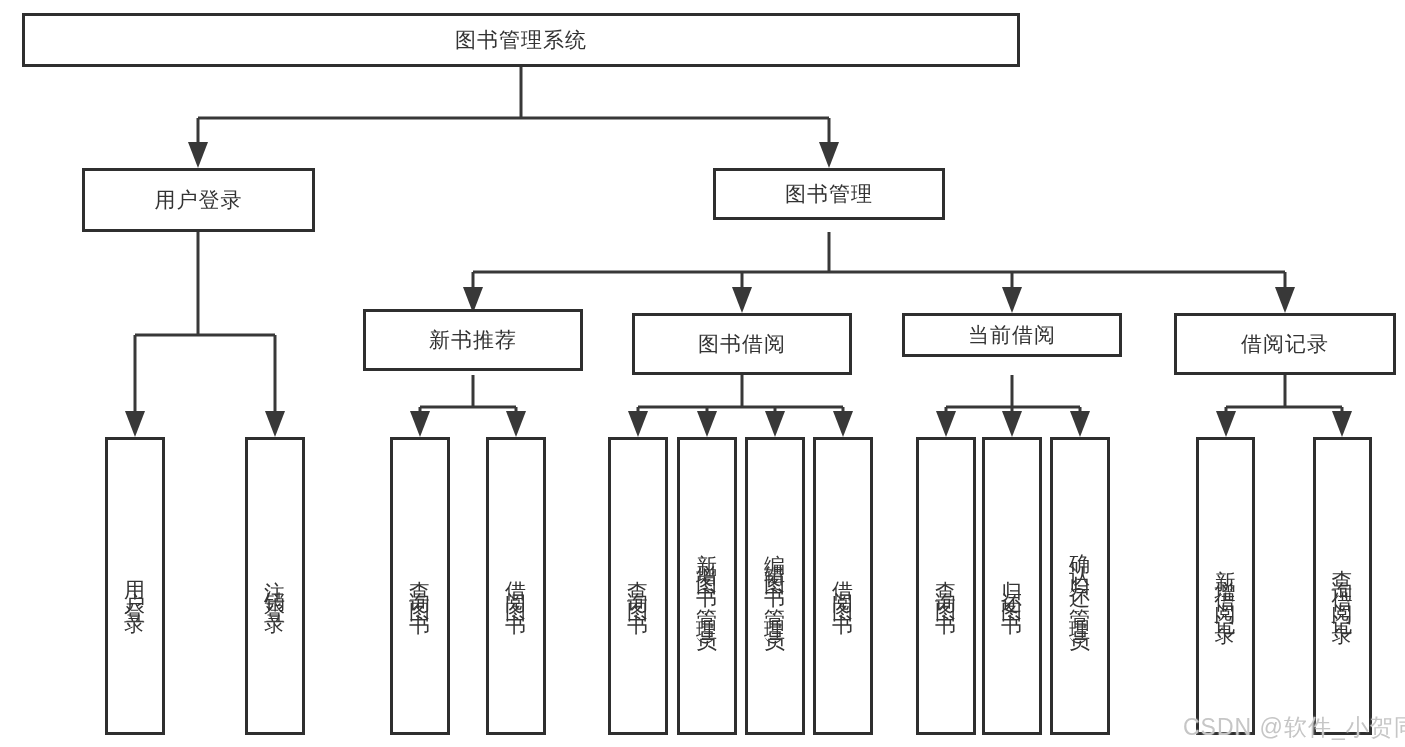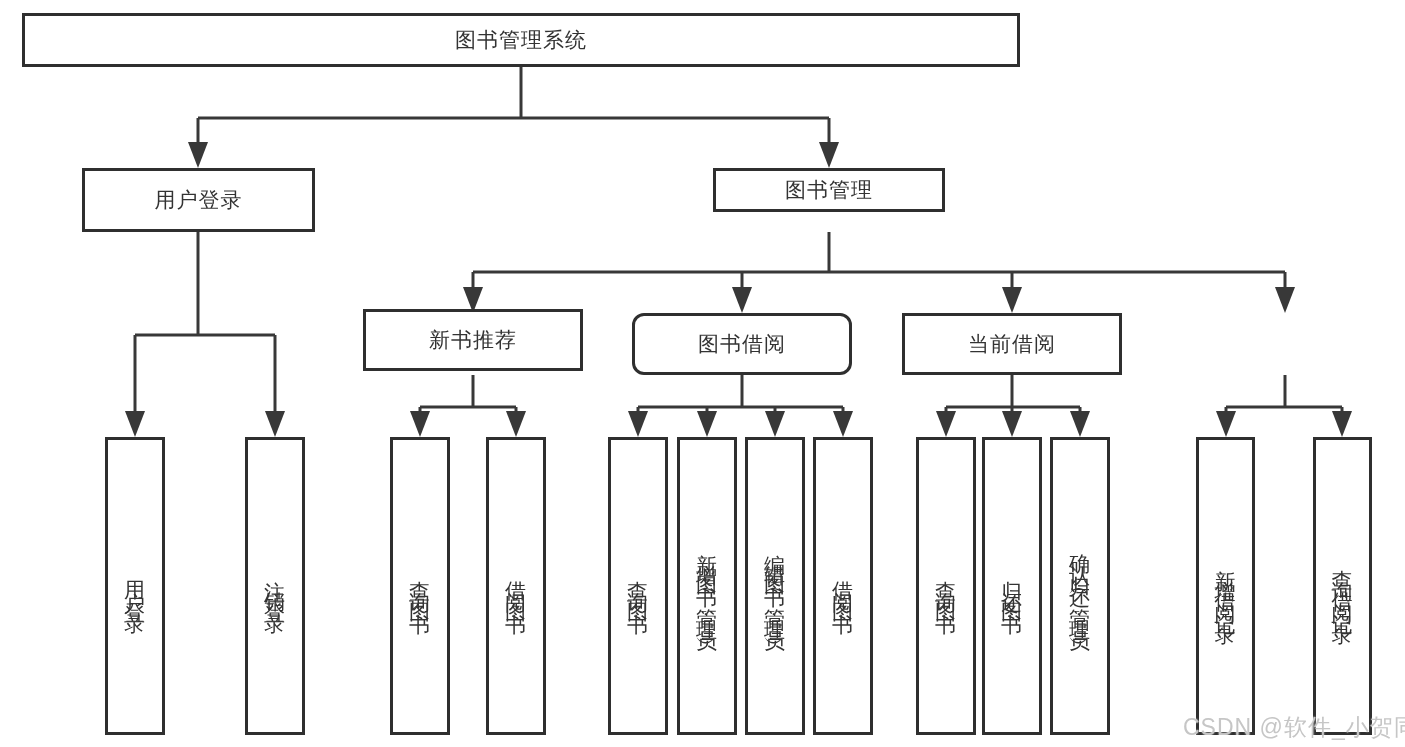--- a/index.html
+++ b/index.html
@@ -125,32 +125,35 @@
     </g>
   </svg>
 
   <div class="box" style="left:22px; top:13px; width:998px; height:54px;font-family:Liberation Serif, serif;">
     <span>图书管理系统</span>
   </div>
 
   <div class="box" style="left:82px; top:168px; width:233px; height:64px;">
     <span>用户登录</span>
   </div>
-  <div class="box" style="left:713px; top:168px; width:232px; height:44px;">
+  <div class="box" style="left:713px; top:168px; width:232px; height:52px;">
     <span>图书管理</span>
   </div>
 
   <div class="box" style="left:363px; top:309px; width:220px; height:62px;">
     <span>新书推荐</span>
   </div>
-  <div class="box" style="left:632px; top:313px; width:220px; height:62px;border-radius:12px;">
+  <div class="box" style="left:632px; top:313px; width:220px; height:62px;">
     <span>图书借阅</span>
   </div>
-  <div class="box" style="left:902px; top:313px; width:220px; height:62px;">
+  <div class="box" style="left:902px; top:313px; width:220px; height:44px;">
     <span>当前借阅</span>
+  </div>
+  <div class="box" style="left:1174px; top:313px; width:222px; height:62px;">
+    <span>借阅记录</span>
   </div>
 
   <div class="box leaf" style="left:105px; top:437px; width:60px; height:298px;">
     <span class="vtext">用户登录</span>
   </div>
   <div class="box leaf" style="left:245px; top:437px; width:60px; height:298px;">
     <span class="vtext">注销登录</span>
   </div>
 
   <div class="box leaf" style="left:390px; top:437px; width:60px; height:298px;">

